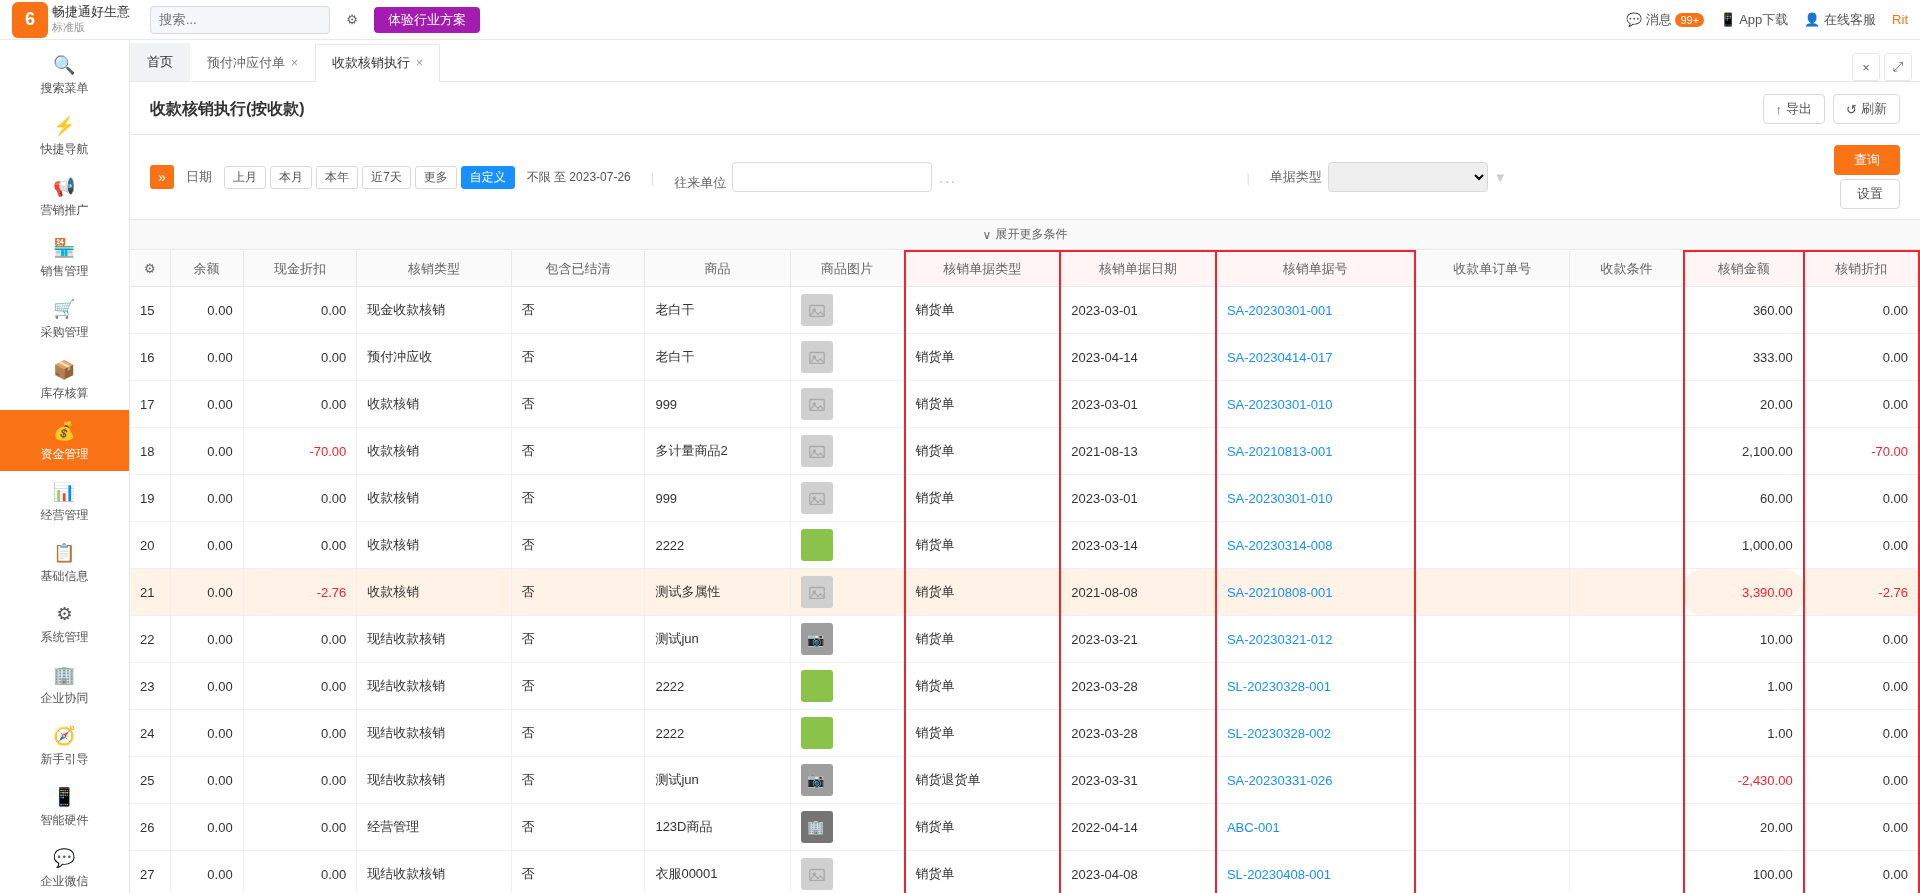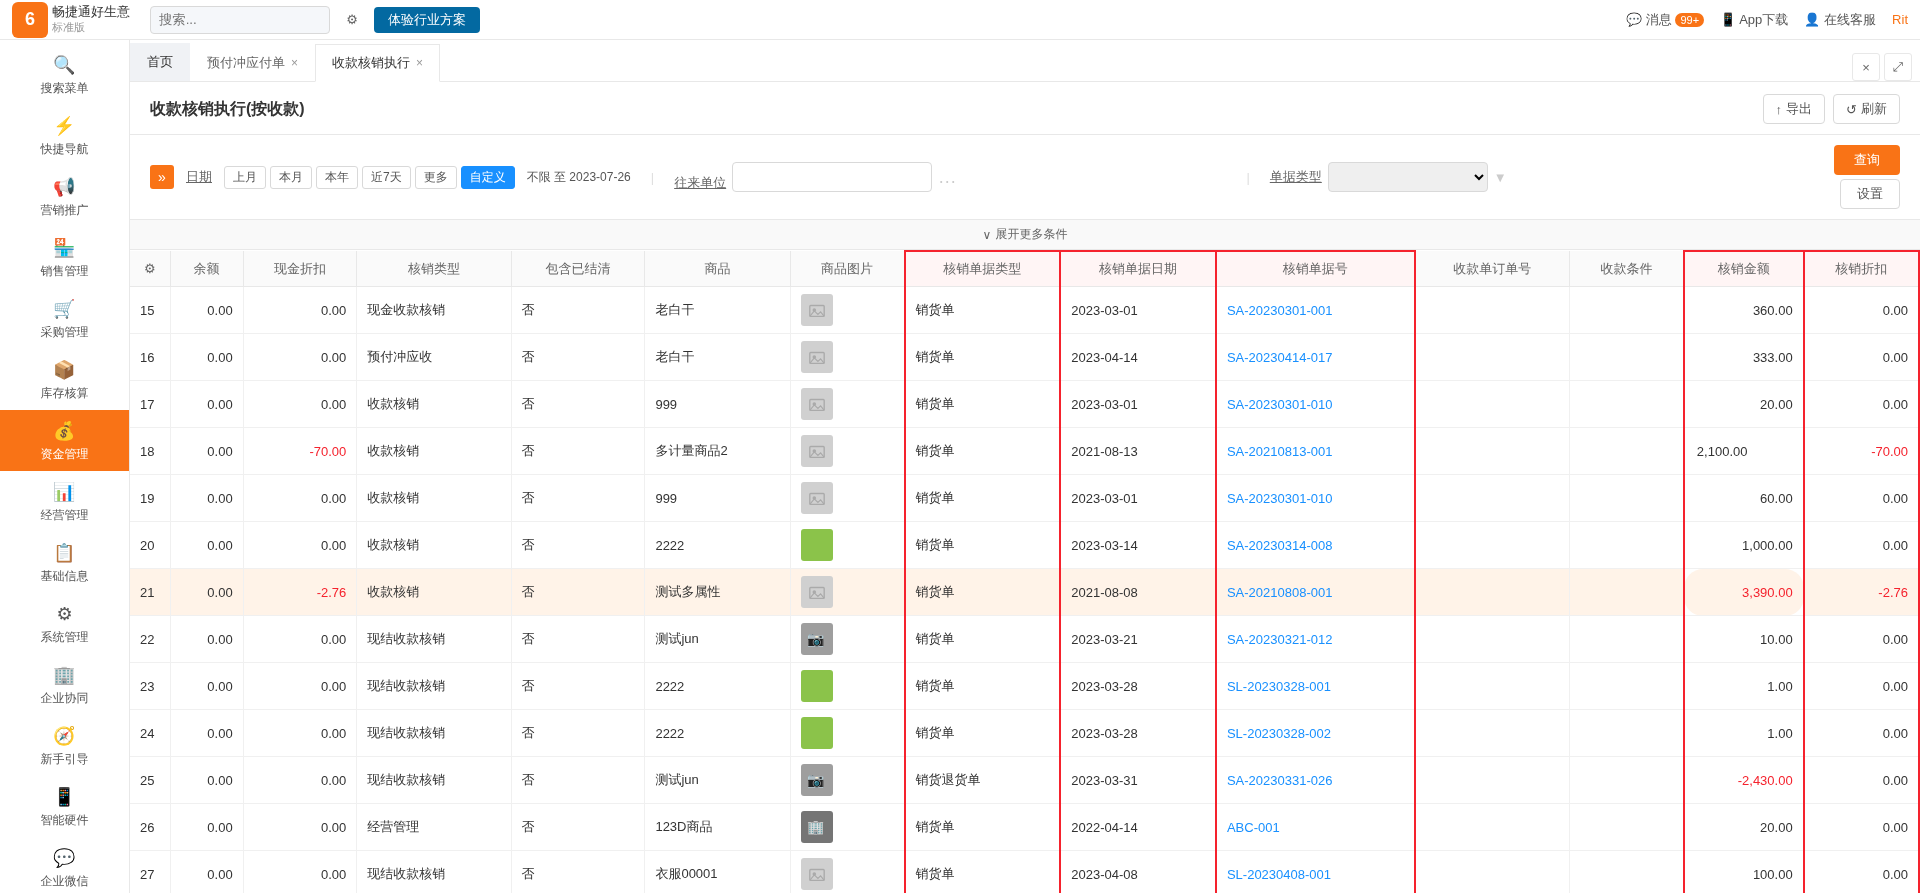--- a/index.html
+++ b/index.html
@@ -11,21 +11,21 @@
       background: #fff;
       border-bottom: 1px solid #e8e8e8;
       display: flex;
       align-items: center;
       padding: 0 12px;
       gap: 8px;
     }
     .top-bar-left { display: flex; align-items: center; gap: 8px; flex: 1; }
     .top-bar-input { height: 28px; border: 1px solid #d9d9d9; border-radius: 4px; padding: 0 8px; background: #f5f7fa; color: #999; width: 180px; }
     .top-bar-gear { width: 28px; height: 28px; display: flex; align-items: center; justify-content: center; cursor: pointer; color: #666; }
-    .top-bar-btn { background: #0369a1; color: #fff; border: none; border-radius: 4px; padding: 4px 14px; cursor: pointer; font-size: 13px; }
+    .top-bar-btn { background: #a21caf; color: #fff; border: none; border-radius: 4px; padding: 4px 14px; cursor: pointer; font-size: 13px; }
     .top-bar-right { display: flex; align-items: center; gap: 16px; color: #555; font-size: 13px; }
     .top-bar-right .badge { background: #f97316; color: #fff; border-radius: 10px; font-size: 11px; padding: 1px 5px; }
 
     
     .layout { display: flex; height: calc(100vh - 40px); }
 
     
     .sidebar {
       width: 130px;
       background: #fff;
@@ -99,21 +99,21 @@
     
     .filter-area {
       background: #fff;
       padding: 10px 20px;
       border-bottom: 1px solid #e8e8e8;
       display: flex;
       align-items: center;
       gap: 12px;
     }
     .filter-toggle { width: 24px; height: 24px; background: #f97316; color: #fff; display: flex; align-items: center; justify-content: center; border-radius: 3px; cursor: pointer; font-size: 14px; }
-    .filter-label { color: #666; font-size: 13px; white-space: nowrap; text-decoration: underline; }
+    .filter-label { color: #666; font-size: 13px; white-space: nowrap; }
     .filter-date-btns { display: flex; gap: 4px; align-items: center; }
     .date-btn { padding: 2px 8px; border: 1px solid #d9d9d9; border-radius: 3px; cursor: pointer; color: #555; font-size: 12px; background: #fff; }
     .date-btn.custom { background: #1890ff; color: #fff; border-color: #1890ff; }
     .filter-date-range { color: #555; font-size: 12px; display: flex; flex-direction: column; gap: 1px; }
     .filter-separator { color: #d9d9d9; }
     .filter-unit { display: flex; align-items: flex-end; gap: 6px; flex: 1; }
     .filter-input { height: 30px; border: 1px solid #d9d9d9; border-radius: 4px; padding: 0 8px; flex: 1; max-width: 200px; }
     .filter-dots { color: #ccc; font-size: 18px; display: flex; gap: 2px; }
     .filter-type { display: flex; align-items: center; gap: 6px; flex: 1; }
     .filter-select { height: 30px; border: 1px solid #d9d9d9; border-radius: 4px; padding: 0 8px; min-width: 160px; }
@@ -435,21 +435,21 @@
                       <circle cx="7" cy="10" r="2" fill="#aaa"></circle>
                       <polyline points="2,17 7,11 11,15 14,12 18,17" fill="none" stroke="#aaa" stroke-width="1.2"></polyline>
                     </svg>
                   </div>
                 </td>
                 <td style="border-left: 2px solid rgb(245, 34, 45); border-right: 2px solid rgb(245, 34, 45);">销货单</td>
                 <td style="border-left: 2px solid rgb(245, 34, 45); border-right: 2px solid rgb(245, 34, 45);">2021-08-13</td>
                 <td style="border-left: 2px solid rgb(245, 34, 45); border-right: 2px solid rgb(245, 34, 45);"><a class="link-text" href="#">SA-20210813-001</a></td>
                 <td></td>
                 <td></td>
-                <td style="text-align: left; border-left: 2px solid rgb(245, 34, 45); border-right: 2px solid rgb(245, 34, 45); padding-left: 12px;">2,100.00</td>
+                <td style="text-align: right; border-left: 2px solid rgb(245, 34, 45); border-right: 2px solid rgb(245, 34, 45); padding-left: 12px;">2,100.00</td>
                 <td class="red-text" style="text-align: right; border-left: 2px solid rgb(245, 34, 45); border-right: 2px solid rgb(245, 34, 45);">-70.00</td>
               </tr>
               <tr>
                 <td>19</td>
                 <td style="text-align: right;">0.00</td>
                 <td style="text-align: right;">0.00</td>
                 <td>收款核销</td>
                 <td>否</td>
                 <td>999</td>
                 <td>

